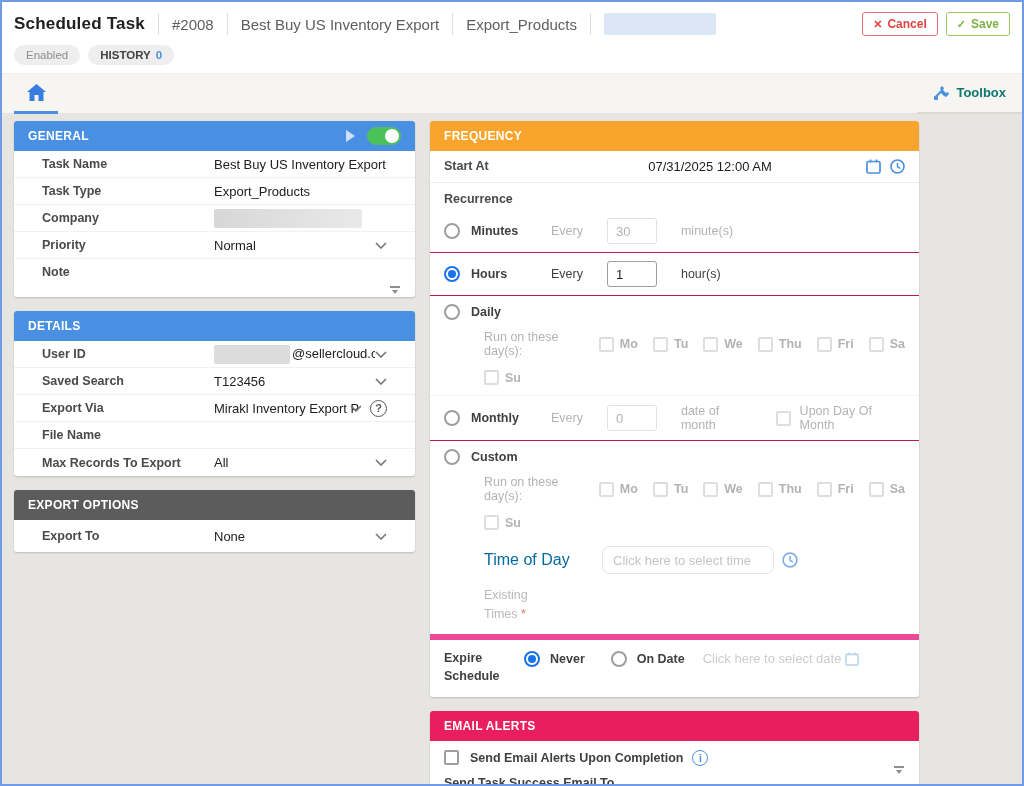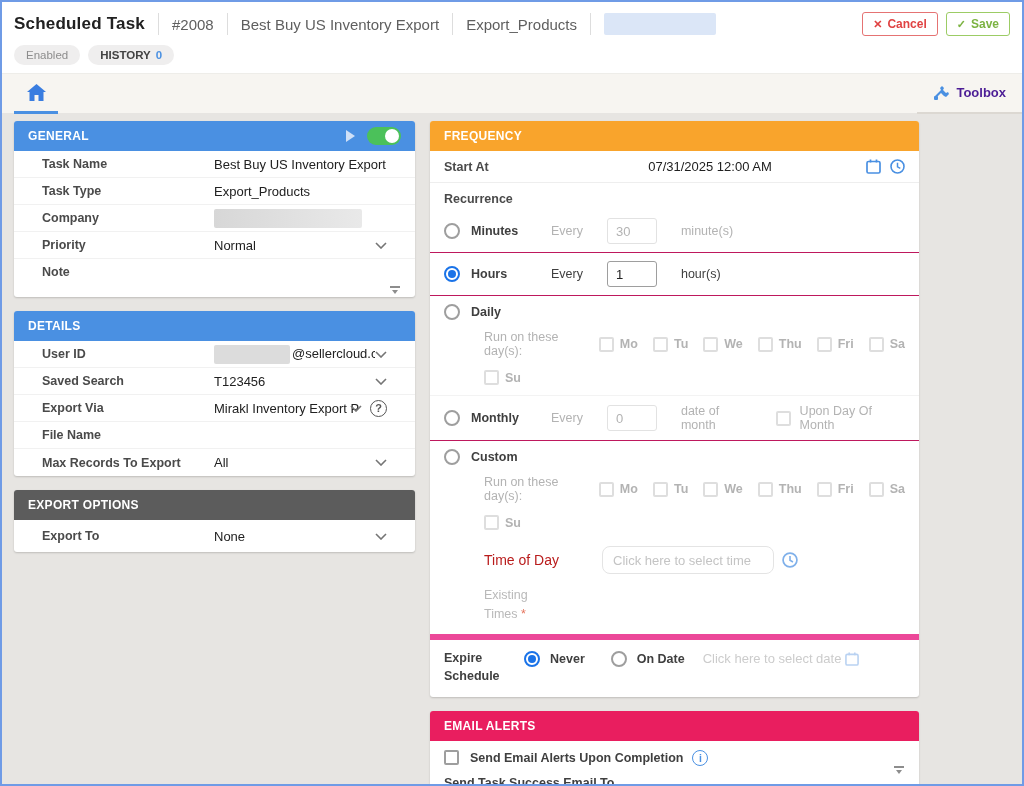--- a/index.html
+++ b/index.html
@@ -23,21 +23,21 @@
   .btn-cancel { border:1px solid #e57373; color:#e04343; }
   .btn-save { border:1px solid #9ccc65; color:#7cb342; }
   .btn .ic { font-size:11px; }
   .badge-row { display:flex; gap:8px; margin-top:9px; }
   .pill { background:#efeeee; border-radius:12px; padding:4px 12px; font-size:11.5px; color:#8d8d8d; display:flex; gap:5px; align-items:center; }
   .pill.bold { font-weight:bold; color:#424242; }
   .pill .count { color:#4a90e2; font-weight:bold; }
   
   .tabbar { height:40px; background:#f7f5f1; border-top:1px solid #eeede9; display:flex; align-items:center; justify-content:space-between; padding:0 0 0 12px; }
   .home-tab { width:44px; height:40px; display:flex; align-items:center; justify-content:center; border-bottom:3px solid #4a90e2; cursor:pointer; }
-  .toolbox { display:flex; align-items:center; gap:7px; font-size:13px; font-weight:bold; color:#4c1d95; padding:0 16px; height:40px; border-bottom:2px solid #dcd8d2; cursor:pointer; }
+  .toolbox { display:flex; align-items:center; gap:7px; font-size:13px; font-weight:bold; color:#0f766e; padding:0 16px; height:40px; border-bottom:2px solid #dcd8d2; cursor:pointer; }
   
   .content { display:flex; gap:15px; padding:8px 12px 12px 12px; height:684px; }
   .col-left { width:401px; flex:none; }
   .col-right { width:489px; flex:none; }
   .panel { background:#fff; border-radius:3px; box-shadow:0 1px 2px rgba(0,0,0,.18); margin-bottom:14px; overflow:hidden; }
   .panel-head { height:30px; display:flex; align-items:center; padding:0 14px; color:#fff; font-size:12px; font-weight:bold; letter-spacing:.3px; }
   .head-blue { background:#4a90e2; }
   .head-orange { background:#f9a42c; }
   .head-pink { background:#e91e5f; }
   .head-dark { background:#5c5c5c; }
@@ -53,21 +53,21 @@
   .chev { margin-left:auto; flex:none; }
   .chev svg { display:block; }
   .redact-gray { width:148px; height:19px; background:linear-gradient(90deg,#d7d7d7,#e9e9e9); border-radius:2px; }
   .redact-sm { width:76px; height:19px; background:#dcdcdc; border-radius:2px; display:inline-block; vertical-align:middle; margin-right:2px; }
   .note-row { min-height:38px; align-items:flex-start; padding-top:6px; }
   .resize-h { position:absolute; right:14px; bottom:3px; width:12px; height:8px; }
   .resize-h::before { content:""; position:absolute; top:0; left:1px; width:10px; height:2px; background:#8d8d8d; }
   .resize-h::after { content:""; position:absolute; top:4px; left:3px; border-left:3px solid transparent; border-right:3px solid transparent; border-top:4px solid #8d8d8d; }
   .help-circle { width:17px; height:17px; border:1.6px solid #555; border-radius:50%; font-size:11px; font-weight:bold; color:#555; display:flex; align-items:center; justify-content:center; margin-left:8px; flex:none; }
   
-  .start-row { display:flex; align-items:center; padding:8px 14px; border-bottom:1px solid #eee; }
+  .start-row { display:flex; align-items:flex-start; padding:8px 14px; border-bottom:1px solid #eee; }
   .start-row .flabel { width:110px; }
   .start-val { flex:1; text-align:center; font-size:13px; color:#212121; }
   .date-ics { display:flex; gap:9px; margin-left:auto; }
   .recur-label { padding:9px 14px 4px 14px; font-size:12.5px; font-weight:bold; color:#4a4a4a; }
   .opt-row { display:flex; align-items:center; padding:8px 14px; border-bottom:1px solid #be185d; }
   .opt-row.no-b { border-bottom:none; }
   .radio { width:16px; height:16px; border:2px solid #9e9e9e; border-radius:50%; flex:none; position:relative; cursor:pointer; }
   .radio.sel { border-color:#1a73e8; }
   .radio.sel::after { content:""; position:absolute; left:2px; top:2px; width:8px; height:8px; border-radius:50%; background:#1a73e8; }
   .opt-label { font-size:12.5px; font-weight:bold; color:#3f3f3f; margin-left:11px; width:80px; flex:none; }
@@ -79,21 +79,21 @@
   .days-block { padding:2px 14px 8px 54px; border-bottom:1px solid #f3f3f3; }
   .days-line { display:flex; align-items:center; gap:7px; margin-bottom:12px; }
   .days-line:last-child { margin-bottom:2px; }
   .run-label { font-size:12.5px; color:#b3b3b3; margin-right:8px; }
   .cb { width:15px; height:15px; border:2px solid #dedede; border-radius:2px; flex:none; background:#fff; }
   .cb.en { border-color:#9e9e9e; }
   .day-item { display:flex; align-items:center; gap:6px; margin-left:8px; }
   .day-item .d { font-size:12.5px; color:#b3b3b3; font-weight:bold; }
   .inline-cb { display:flex; align-items:center; gap:9px; margin-left:26px; }
   .time-row { display:flex; align-items:center; padding:6px 14px 6px 54px; }
-  .time-label { font-size:14px; color:#b91c1c; width:118px; flex:none; }
+  .time-label { font-size:16px; color:#0369a1; width:118px; flex:none; }
   .time-in { width:172px; height:28px; border:1px solid #e4e4e4; border-radius:8px; font-size:13px; padding:0 10px; color:#c4c4c4; font-family:"Liberation Sans",sans-serif; background:#fff; }
   .time-in::placeholder { color:#c4c4c4; }
   .exist-row { padding:6px 14px 10px 54px; border-bottom:6px solid #ec4899; }
   .exist-label { font-size:12.5px; color:#b9b9b9; line-height:1.5; width:80px; }
   .req { color:#e5735b; }
   .expire-row { display:flex; align-items:flex-start; padding:9px 14px 12px 14px; }
   .expire-label { font-size:12.5px; font-weight:bold; color:#3f3f3f; width:68px; line-height:1.45; flex:none; }
   .expire-opts { display:flex; align-items:center; gap:10px; margin-left:12px; margin-top:2px; }
   .expire-opts .olbl { font-size:12.5px; font-weight:bold; color:#3f3f3f; margin-right:16px; }
   .date-ph { font-size:13px; color:#cccccc; display:flex; align-items:center; gap:4px; margin-left:8px; }

